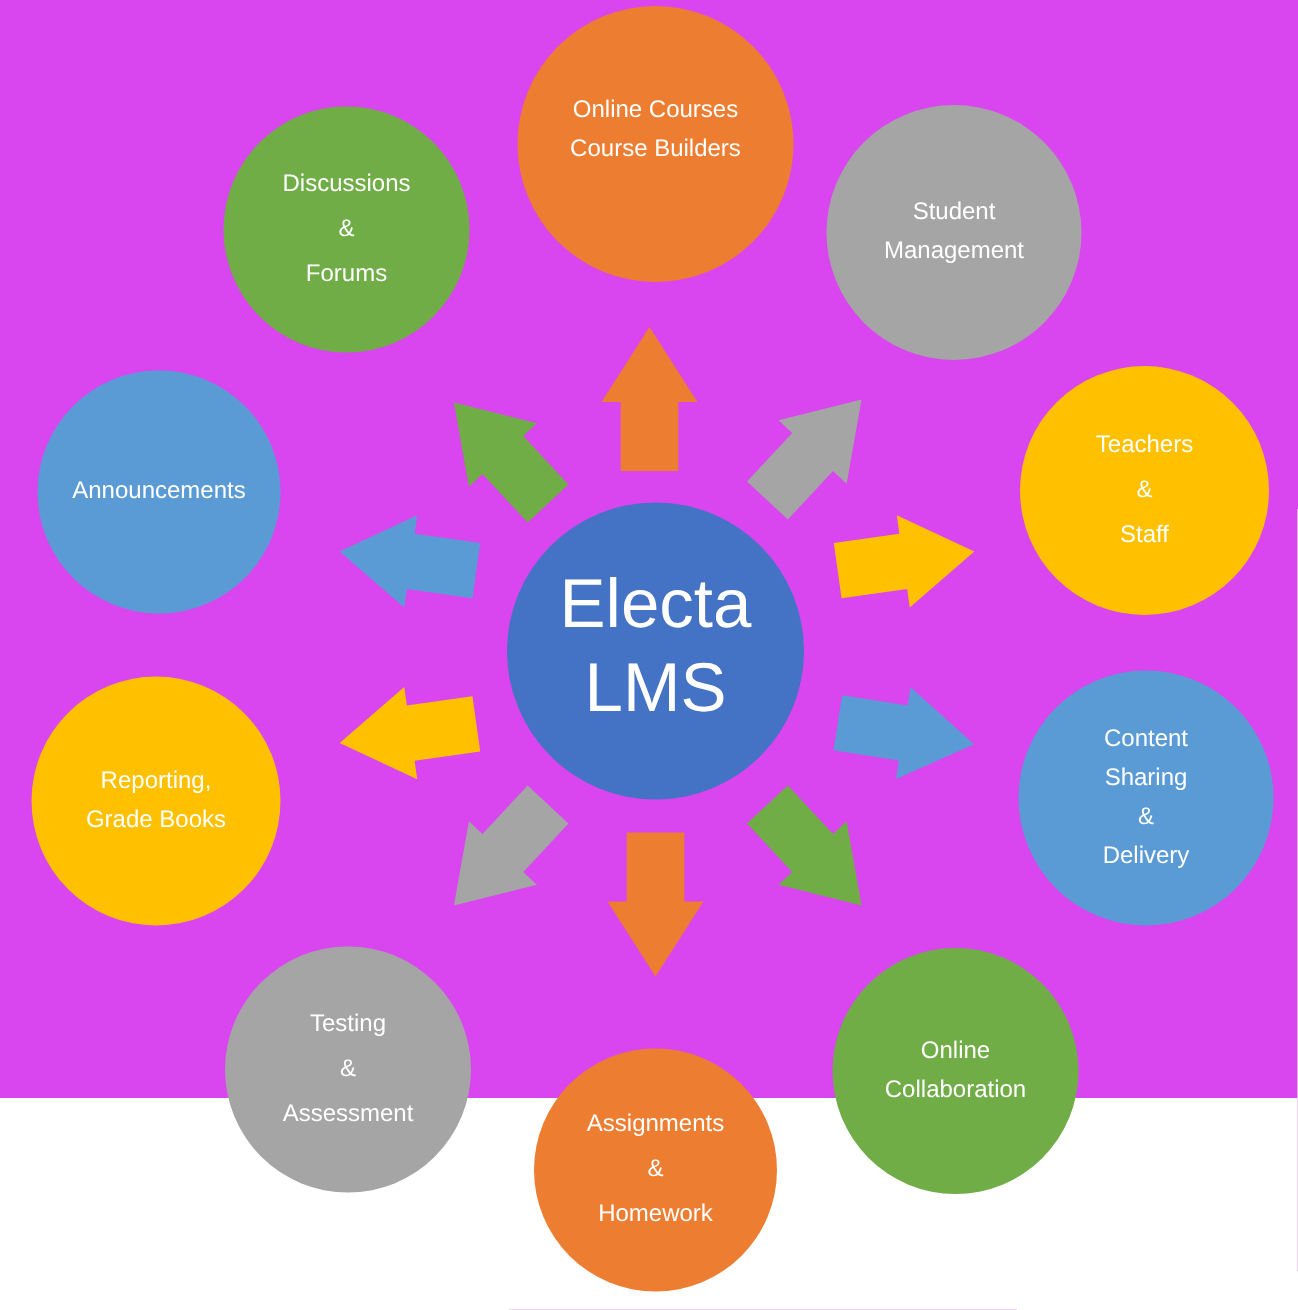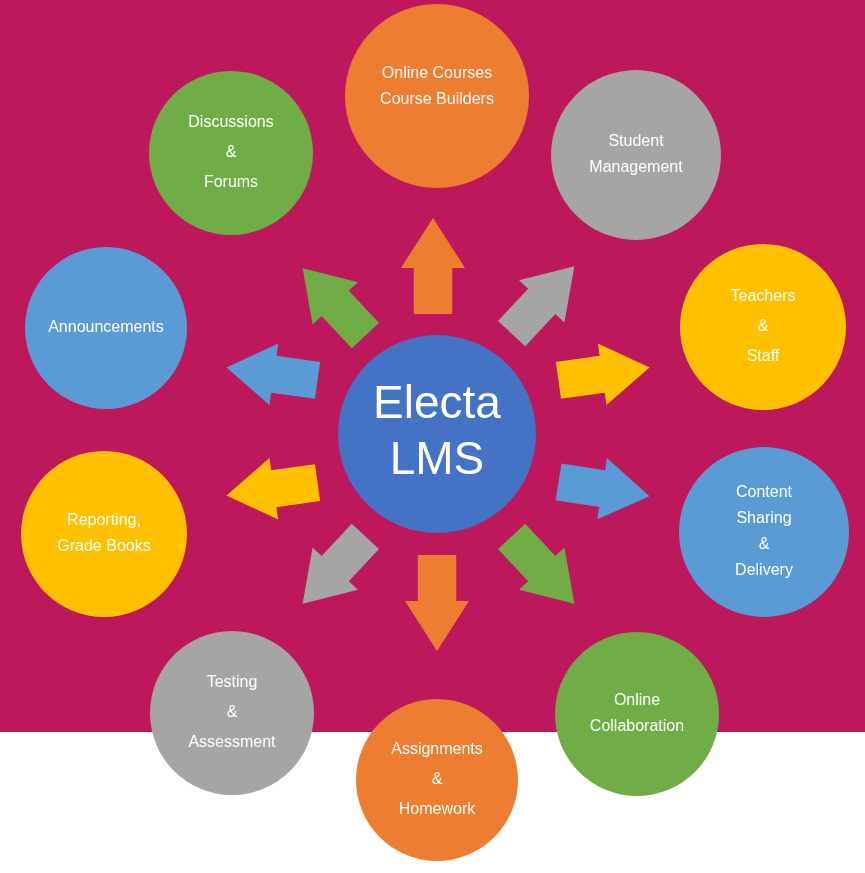--- a/index.html
+++ b/index.html
@@ -11,21 +11,21 @@
   body {
     width: 865px;
     height: 873px;
     overflow: hidden;
     font-family: "Liberation Sans", sans-serif;
   }
   #diagram-root {
     position: relative;
     width: 865px;
     height: 732px;
-    background: #be185d;
+    background: #d946ef;
   }
   svg.diagram-canvas {
     display: block;
     width: 865px;
     height: 873px;
   }
   .node-label {
     font-family: "Liberation Sans", sans-serif;
     fill: #ffffff;
     text-anchor: middle;

